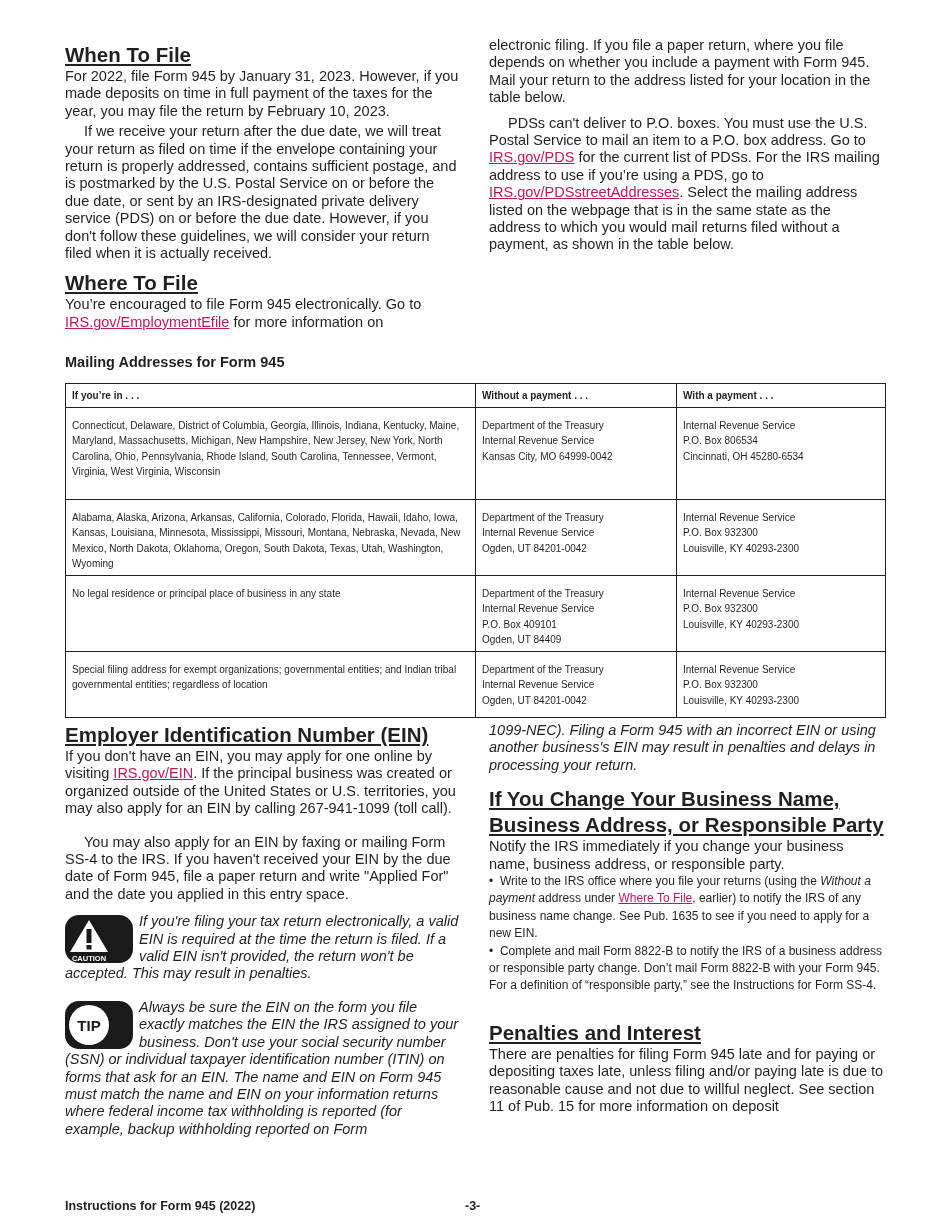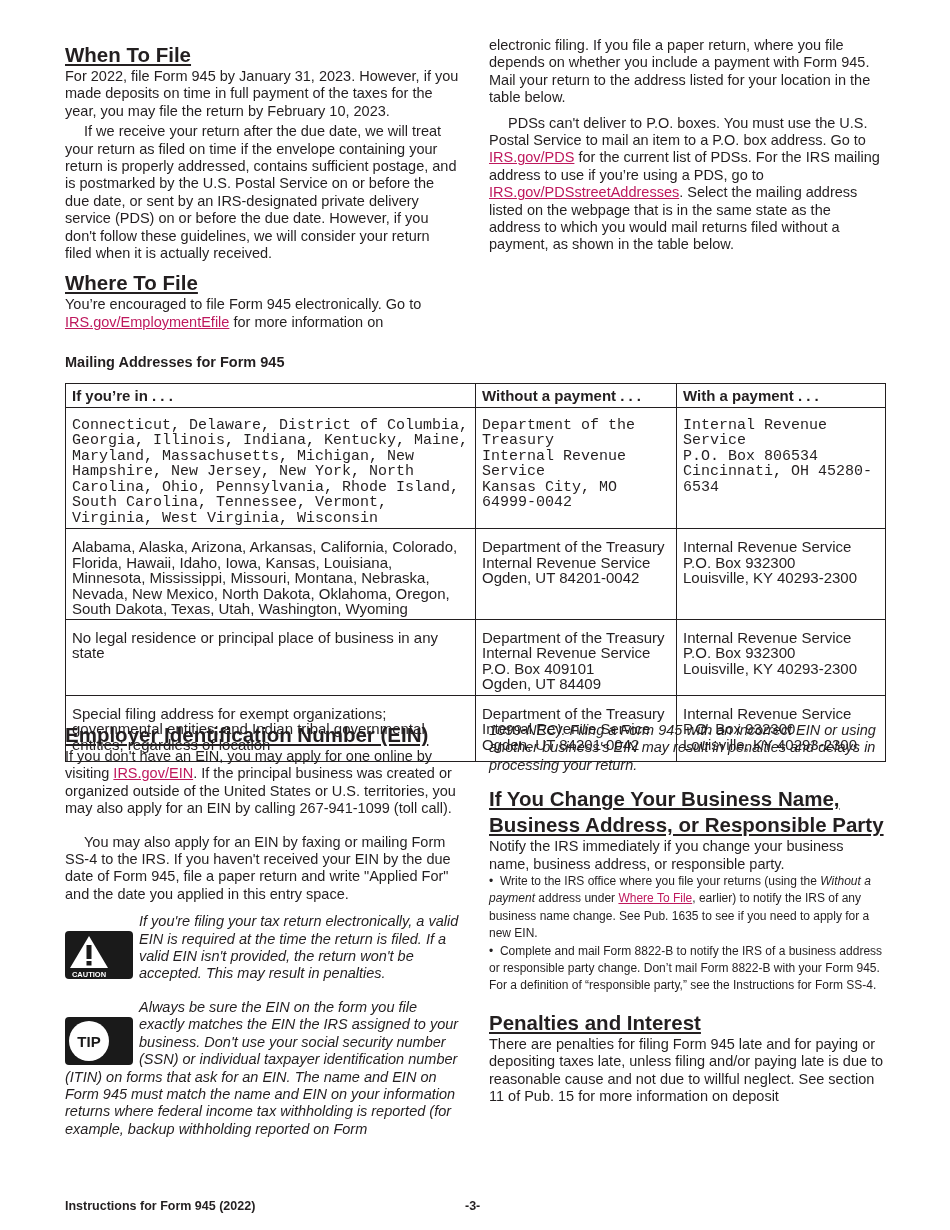--- a/index.html
+++ b/index.html
@@ -10,26 +10,26 @@
   .right { left: 489px; width: 396px; }
   h2 { font-family: "Liberation Sans", sans-serif; font-weight: bold; font-size: 20.5px;
        margin: 0; line-height: 26px; color: #231f20; text-decoration: underline; }
   h3 { font-weight: bold; font-size: 14.5px; margin: 0; line-height: 18px; }
   p { margin: 0; font-size: 14.5px; line-height: 17.4px; }
   .indent { text-indent: 19px; }
   a.link { color: #be185d; text-decoration: underline; }
   .it { font-style: italic; }
   .table-wrap { position: absolute; left: 65px; top: 383px; width: 820px; }
   table { border-collapse: collapse; width: 820px; table-layout: fixed; }
-  th, td { border: 1px solid #231f20; font-size: 15px; line-height: 15.5px;
+  th, td { border: 1px solid #231f20; font-size: 10px; line-height: 15.5px;
            vertical-align: top; text-align: left; padding: 4px 6px 2px 6px; color: #231f20; }
   th { font-weight: bold; padding: 4px 6px 3px 6px; }
   td { padding-top: 10px; }
-  .icon-box { float: left; width: 68px; height: 48px; margin: 18px 6px 0 0; background: #1a1a1a;
-              border-radius: 4px; position: relative; }
+  .icon-box { float: left; width: 68px; height: 48px; margin: 2px 6px 0 0; background: #1a1a1a;
+              border-radius: 14px; position: relative; }
   .caution-box { height: 48px; }
   .note p { font-style: italic; }
   .footer { position: absolute; top: 1199px; font-size: 12.5px; font-weight: bold; }
   .bullet { margin: 0; font-size: 12px; line-height: 17.4px; }
 </style>
 </head>
 <body>
 
 <div class="col left" style="top:42px;">
   <h2>When To File</h2>
@@ -54,21 +54,21 @@
         <col style="width:209px">
       </colgroup>
     <thead>
       <tr>
         <th>If you’re in . . .</th>
         <th>Without a payment . . .</th>
         <th>With a payment . . .</th>
       </tr>
     </thead>
     <tbody id="table-body">
-        <tr style="height: 92px; font-family: Liberation Mono, monospace;">
+        <tr style="height: 92px;">
           <td>Connecticut, Delaware, District of Columbia, Georgia, Illinois, Indiana, Kentucky, Maine, Maryland, Massachusetts, Michigan, New Hampshire, New Jersey, New York, North Carolina, Ohio, Pennsylvania, Rhode Island, South Carolina, Tennessee, Vermont, Virginia, West Virginia, Wisconsin</td>
           <td>
             <div>Department of the Treasury</div>
             <div>Internal Revenue Service</div>
             <div>Kansas City, MO 64999-0042</div>
           </td>
           <td>
             <div>Internal Revenue Service</div>
             <div>P.O. Box 806534</div>
             <div>Cincinnati, OH 45280-6534</div>
@@ -145,18 +145,18 @@
     <p>Always be sure the EIN on the form you file exactly matches the EIN the IRS assigned to your business. Don't use your social security number (SSN) or individual taxpayer identification number (ITIN) on forms that ask for an EIN. The name and EIN on Form 945 must match the name and EIN on your information returns where federal income tax withholding is reported (for example, backup withholding reported on Form</p>
   </div>
 </div>
 
 <div class="col right" style="top:722px;">
   <p class="it">1099-NEC). Filing a Form 945 with an incorrect EIN or using another business's EIN may result in penalties and delays in processing your return.</p>
   <h2 style="margin-top:12px;">If You Change Your Business Name, Business Address, or Responsible Party</h2>
   <p>Notify the IRS immediately if you change your business name, business address, or responsible party.</p>
   <p class="bullet">•&nbsp; <span>Write to the IRS office where you file your returns (using the </span><span class="it">Without a payment</span><span> address under </span><a class="link" href="#">Where To File</a><span>, earlier) to notify the IRS of any business name change. See Pub. 1635 to see if you need to apply for a new EIN.</span></p>
   <p class="bullet">•&nbsp; <span>Complete and mail Form 8822-B to notify the IRS of a business address or responsible party change. Don’t mail Form 8822-B with your Form 945. For a definition of “responsible party,” see the Instructions for Form SS-4.</span></p>
-  <h2 style="margin-top:15px;">Penalties and Interest</h2>
+  <h2 style="margin-top:25px;">Penalties and Interest</h2>
   <p>There are penalties for filing Form 945 late and for paying or depositing taxes late, unless filing and/or paying late is due to reasonable cause and not due to willful neglect. See section 11 of Pub. 15 for more information on deposit</p>
 </div>
 
 <div class="footer" style="left:65px;">Instructions for Form 945 (2022)</div>
 <div class="footer" style="left:465px;">-3-</div>
 
 </body></html>

